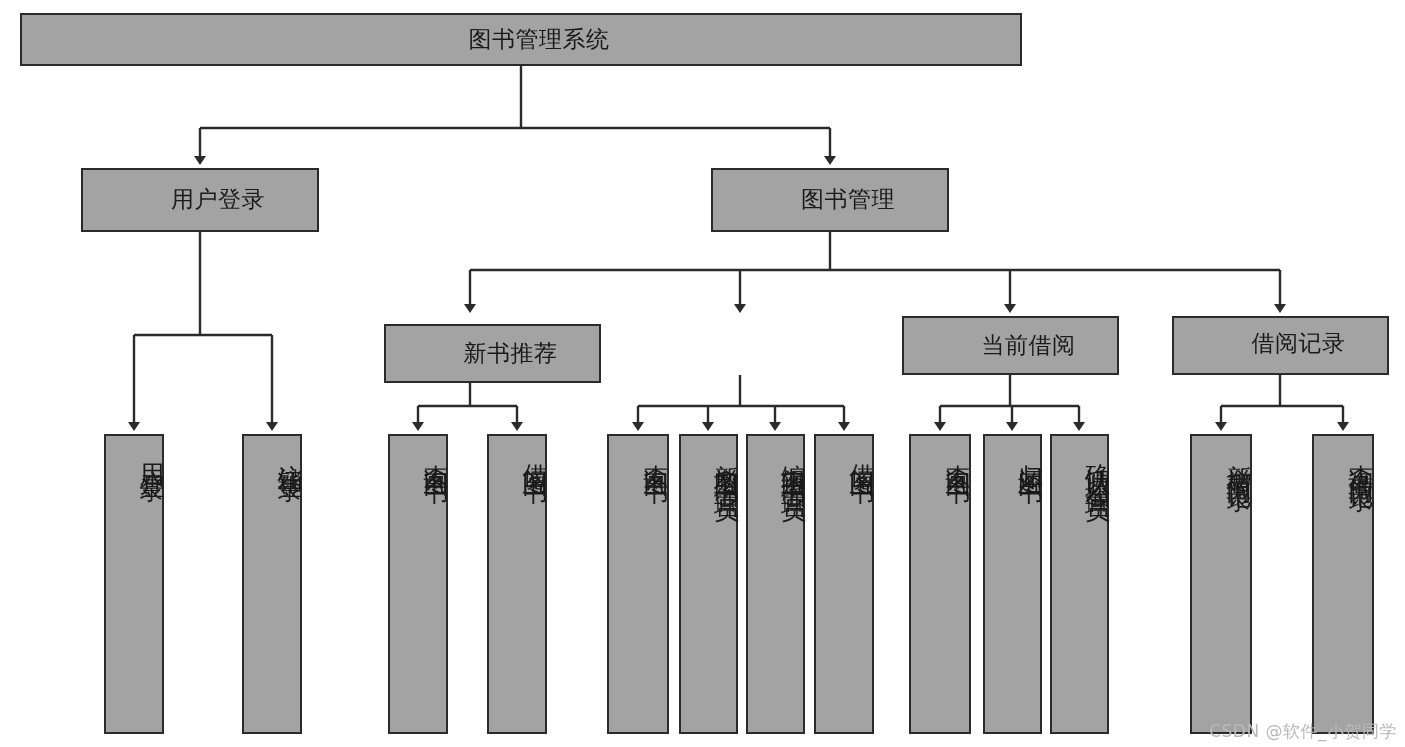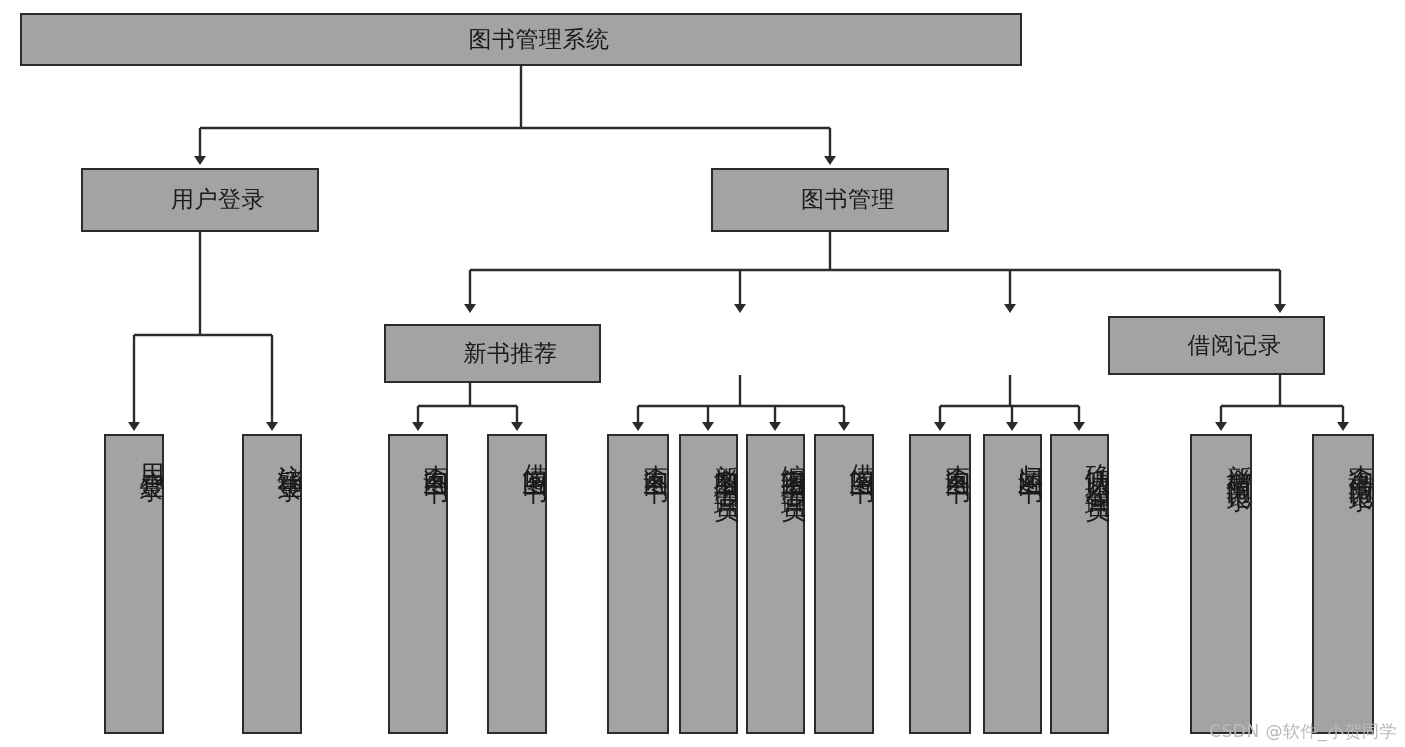--- a/index.html
+++ b/index.html
@@ -122,21 +122,24 @@
   <div class="node horiz" style="left: 81px; top: 168px; width: 238px; height: 64px;">
     <span class="label">用户登录</span>
   </div>
   <div class="node horiz" style="left: 711px; top: 168px; width: 238px; height: 64px;">
     <span class="label">图书管理</span>
   </div>
 
   <div class="node horiz" style="left: 362px; top: 324px; width: 217px; height: 59px; margin-left: 22px;">
     <span class="label">新书推荐</span>
   </div>
-  <div class="node horiz" style="left: 1108px; top: 316px; width: 217px; height: 59px;">
+  <div class="node horiz" style="left: 902px; top: 316px; width: 217px; height: 59px;">
+    <span class="label">当前借阅</span>
+  </div>
+  <div class="node horiz" style="left: 1172px; top: 316px; width: 217px; height: 59px; font-family: Liberation Mono, monospace;">
     <span class="label">借阅记录</span>
   </div>
 
   <div class="node vert" style="left: 104px; top: 434px; width: 60px; height: 300px;">
     <span class="label">用户登录</span>
   </div>
   <div class="node vert" style="left: 242px; top: 434px; width: 60px; height: 300px;">
     <span class="label">注销登录</span>
   </div>
   <div class="node vert" style="left: 388px; top: 434px; width: 60px; height: 300px;">

